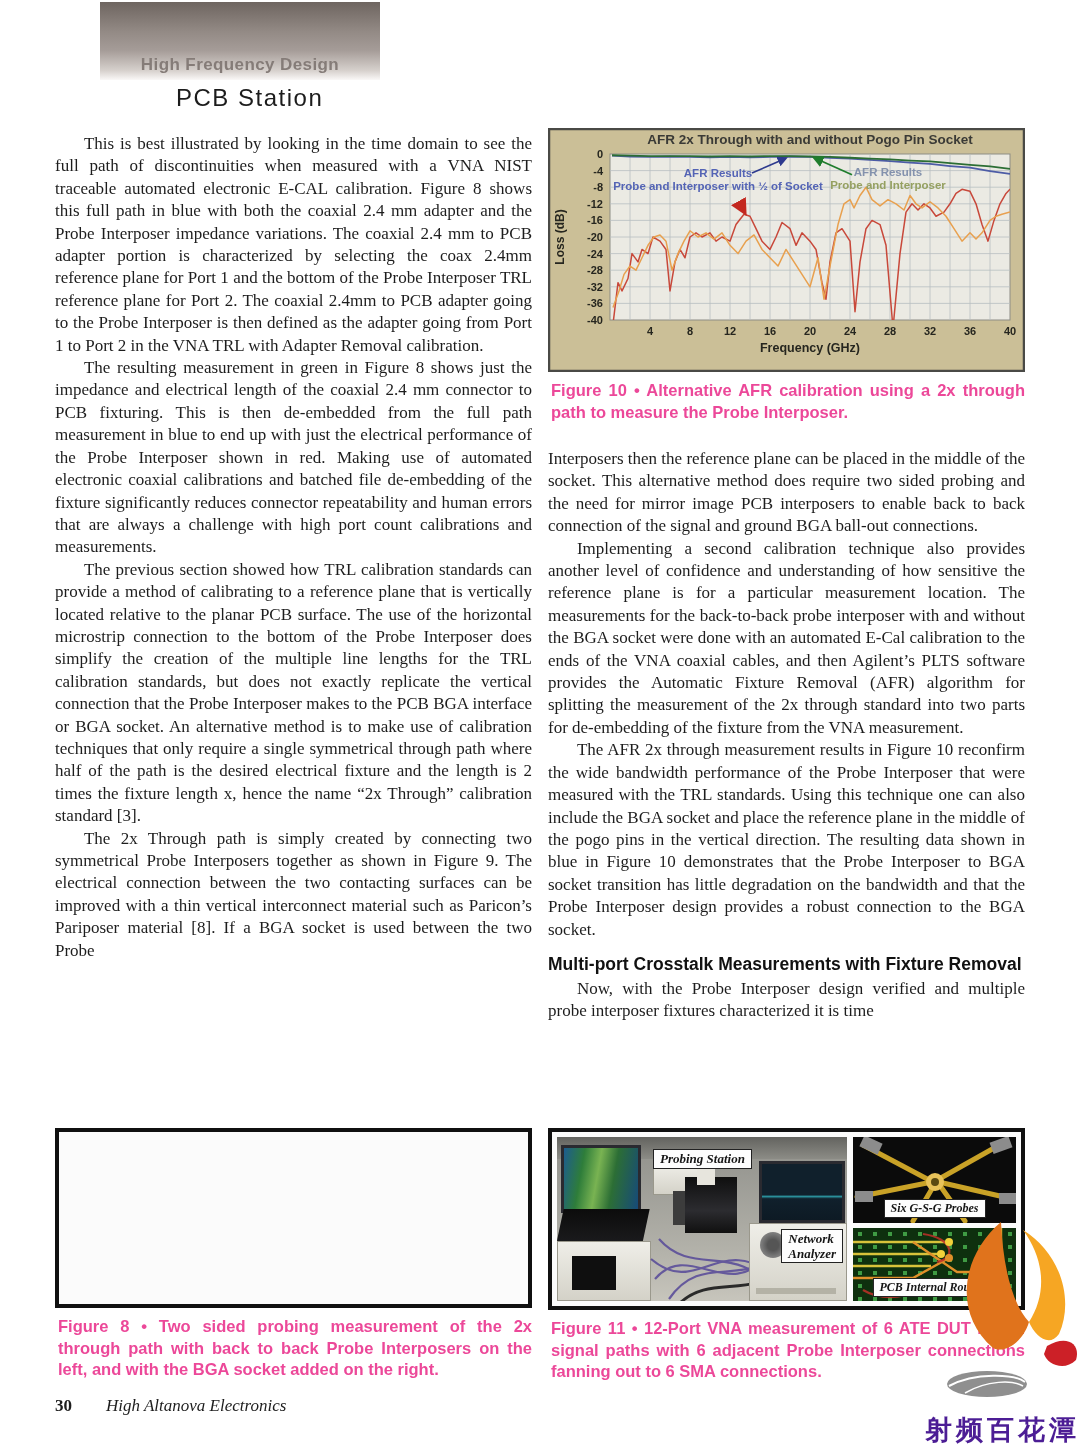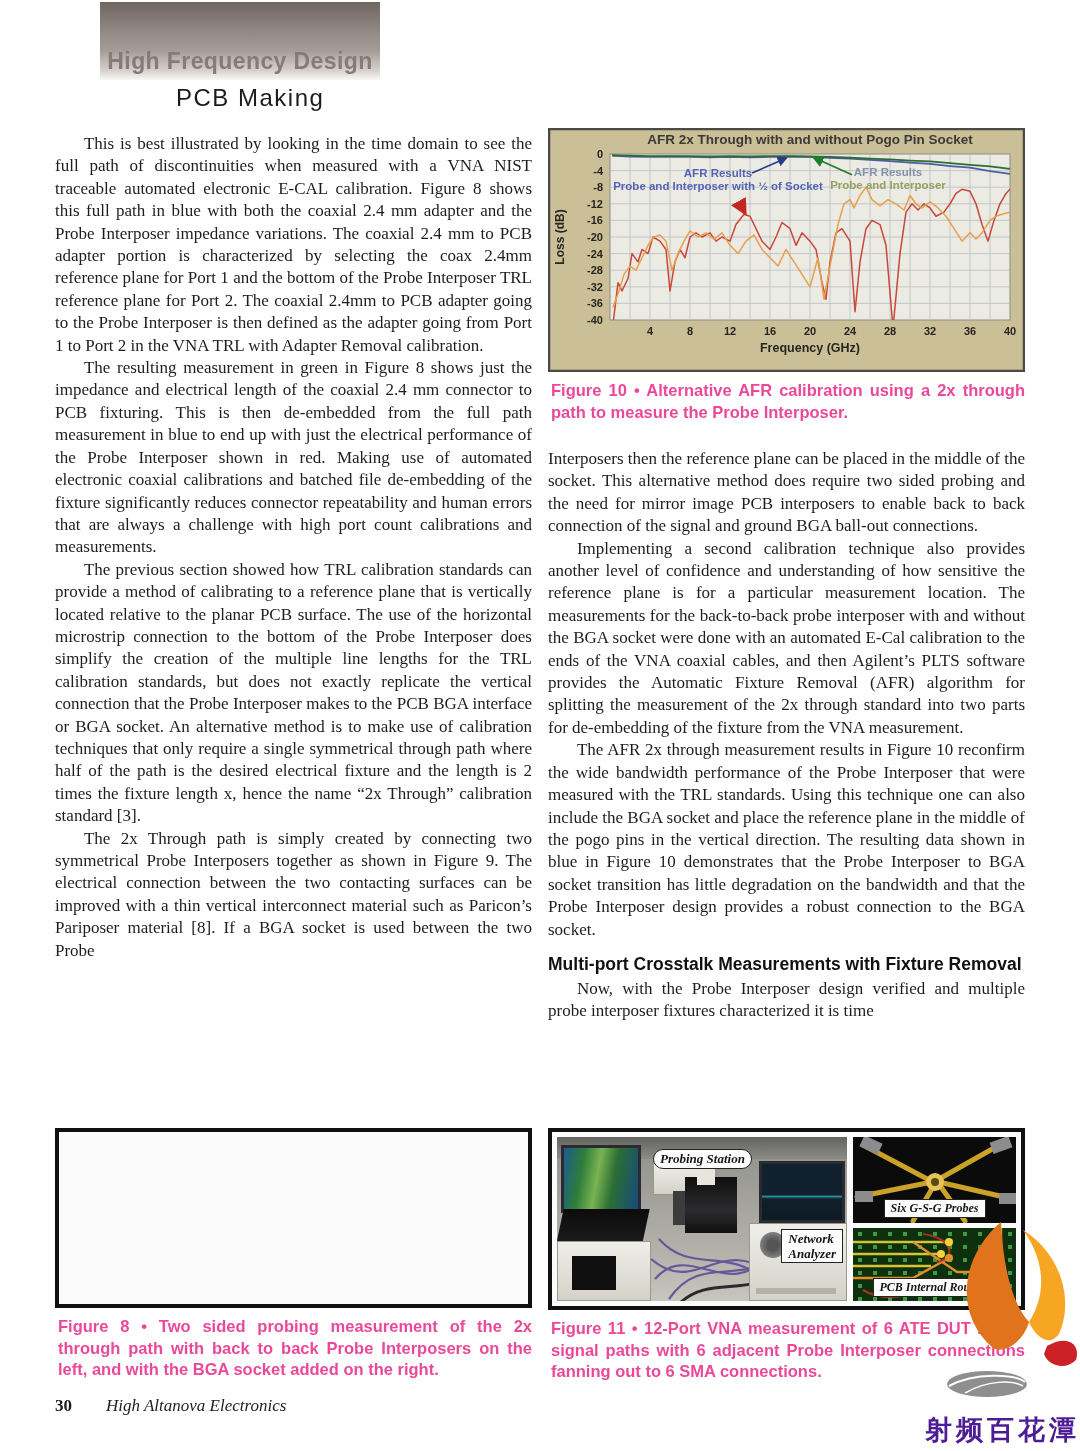--- a/index.html
+++ b/index.html
@@ -7,21 +7,21 @@
     width:1080px;height:1451px;position:relative;overflow:hidden;
     background:#ffffff;font-family:"Liberation Serif",serif;color:#1d1d1d;
   }
   
   .banner{
     position:absolute;left:100px;top:2px;width:280px;height:78px;
     background:linear-gradient(180deg,#6e6560 0%,#938a85 38%,#a59c98 62%,#d7d1cd 88%,#faf8f7 100%);
   }
   .banner-title{
     position:absolute;left:0;bottom:5px;width:100%;text-align:center;
-    font-family:"Liberation Sans",sans-serif;font-weight:bold;font-size:23px;
+    font-family:"Liberation Sans",sans-serif;font-weight:bold;font-size:17px;
     color:#857c78;letter-spacing:.4px;
   }
   .page-title{
     position:absolute;left:176px;top:84px;
     font-family:"Liberation Sans",sans-serif;font-weight:400;
     font-size:24px;color:#1c1c1c;letter-spacing:1.5px;
   }
   
   .col{position:absolute;width:477px;font-size:17px;line-height:22.4px;text-align:justify;}
   .col p{margin:0;}
@@ -95,21 +95,21 @@
     color:#4c1d95;letter-spacing:4px;white-space:nowrap;
   }
   .chartbox{position:absolute;left:548px;top:128px;width:477px;height:244px;}
 </style>
 </head>
 <body>
 
 <div class="banner">
   <div class="banner-title">High Frequency Design</div>
 </div>
-<div class="page-title">PCB Making</div>
+<div class="page-title">PCB Station</div>
 
 <div class="col" style="left:55px;top:133px;height:992px;">
   <p class="ind">This is best illustrated by looking in the time domain to see the full path of discontinuities when measured with a VNA NIST traceable automated electronic E-CAL calibration.  Figure 8 shows this full path in blue with both the coaxial 2.4 mm adapter and the Probe Interposer impedance variations.  The coaxial 2.4 mm to PCB adapter portion is characterized by selecting the coax 2.4mm reference plane for Port 1 and the bottom of the Probe Interposer TRL reference plane for Port 2.  The coaxial 2.4mm to PCB adapter going to the Probe Interposer is then defined as the adapter going from Port 1 to Port 2 in the VNA TRL with Adapter Removal calibration.</p>
   <p class="ind">The resulting measurement in green in Figure 8 shows just the impedance and electrical length of the coaxial 2.4 mm connector to PCB fixturing.  This is then de-embedded from the full path measurement in blue to end up with just the electrical performance of the Probe Interposer shown in red.  Making use of automated electronic coaxial calibrations and batched file de-embedding of the fixture significantly reduces connector repeatability and human errors that are always a challenge with high port count calibrations and measurements.</p>
   <p class="ind">The previous section showed how TRL calibration standards can provide a method of calibrating to a reference plane that is vertically located relative to the planar PCB surface.  The use of the horizontal microstrip connection to the bottom of the Probe Interposer does simplify the creation of the multiple line lengths for the TRL calibration standards, but does not exactly replicate the vertical connection that the Probe Interposer makes to the PCB BGA interface or BGA socket.  An alternative method is to make use of calibration techniques that only require a single symmetrical through path where half of the path is the desired electrical fixture and the length is 2 times the fixture length x, hence the name “2x Through” calibration standard [3].</p>
   <p class="ind">The 2x Through path is simply created by connecting two symmetrical Probe Interposers together as shown in Figure 9.  The electrical connection between the two contacting surfaces can be improved with a thin vertical interconnect material such as Paricon’s Pariposer material [8].  If a BGA socket is used between the two Probe</p>
 </div>
 
 <div class="photo-frame" style="left:55px;top:1128px;width:477px;height:180px;align-items:center;">
 
@@ -265,21 +265,21 @@
         </g>
     </svg>
     <div class="mon" style="right:2px;top:24px;width:80px;height:56px;">
       <div class="scr-wave"></div>
     </div>
     <div class="instr" style="right:0px;bottom:0px;width:96px;height:76px;">
       <div class="fan" style="left:10px;top:8px;"></div>
         <div class="fan" style="left:52px;top:8px;"></div>
       <div style="position:absolute;left:6px;bottom:6px;width:80px;height:6px;background:#b4b2a6;"></div>
     </div>
-    <div class="photo-label" style="left:96px;top:12px;font-size:13px;border-radius:10px;">Probing Station</div>
+    <div class="photo-label" style="left:96px;top:12px;font-size:13px;">Probing Station</div>
     <div class="photo-label" style="right:4px;bottom:38px;font-size:13px;line-height:15px;white-space:pre-line;text-align:left;">Network
 Analyzer</div>
   </div>
 
   <div style="flex:1;display:flex;flex-direction:column;gap:5px;">
     <div class="photo" style="height:86px;background:#0b0b0b;">
       <svg width="165" height="86" style="position:absolute;left:0;top:0;">
         <g stroke="#c9a227" stroke-width="5" stroke-linecap="round">
           <line x1="10" y1="8" x2="78" y2="44"></line>
             <line x1="150" y1="6" x2="86" y2="42"></line>

